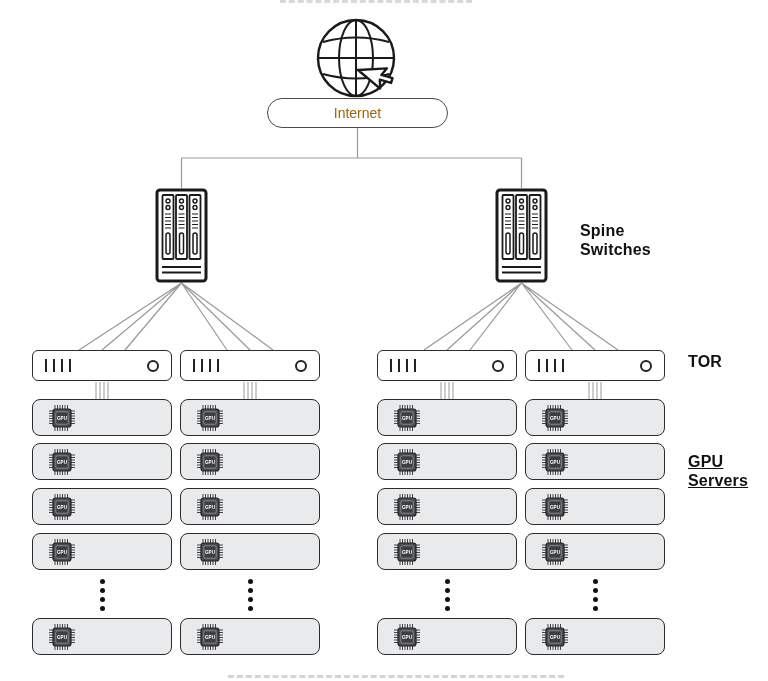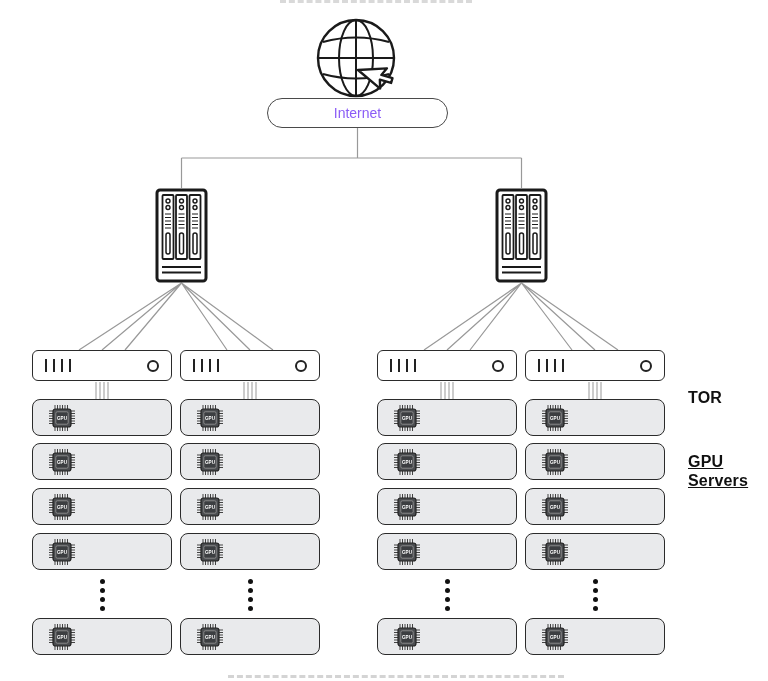--- a/index.html
+++ b/index.html
@@ -7,21 +7,21 @@
     position:relative;width:768px;height:681px;background:#fff;
     font-family:"Liberation Sans","DejaVu Sans",sans-serif;overflow:hidden;
   }
   .overlay{position:absolute;left:0;top:0;width:768px;height:681px;pointer-events:none;}
 
   
   .pill{
     position:absolute;left:267px;top:98px;width:181px;height:30px;
     border:1.6px solid #4a4a4a;border-radius:16px;background:#fff;
     display:flex;align-items:center;justify-content:center;
-    font-size:14px;color:#8b5cf6;box-sizing:border-box;
+    font-size:14px;color:#a16207;box-sizing:border-box;
   }
 
   
   .tor{
     position:absolute;width:140px;height:31px;background:#fff;
     border:1.8px solid var(--box-border,#2b2b2b);border-radius:6px;
     display:flex;align-items:center;box-sizing:border-box;
   }
   .tor .ticks{display:flex;gap:6px;margin-left:12px;}
   .tor .tick{width:2px;height:13px;background:#222;}
@@ -49,21 +49,21 @@
     display:flex;flex-direction:column;align-items:center;gap:4px;
   }
   .dots i{width:5px;height:5px;border-radius:50%;background:#111;display:block;}
 
   
   .lbl{
     position:absolute;font-weight:bold;color:var(--label-text,#111);
     font-size:16px;line-height:19px;letter-spacing:0.2px;
   }
   .lbl-spine{left:580px;top:221px;width:95px;}
-  .lbl-tor{left:688px;top:352px;margin-top:36px;}
+  .lbl-tor{left:688px;top:352px;}
   .lbl-gpu{left:688px;top:452px;width:72px;text-decoration:underline;}
 
   
   .dash-top{position:absolute;left:280px;top:0;width:192px;border-top:3px dashed #d9d9d9;}
   .dash-bottom{position:absolute;left:228px;top:675px;width:336px;border-top:3px dashed #d4d4d4;}
 
   .spine-svg{position:absolute;width:53px;height:95px;}
   .globe-wrap{position:absolute;left:310px;top:16px;width:92px;height:86px;}
 </style>
 </head>
@@ -156,20 +156,21 @@
     <span>Internet</span>
   </div>
 
   <svg class="spine-svg" style="left:155px;top:188px">
       <use href="#sym-spine"></use>
     </svg>
   <svg class="spine-svg" style="left:495px;top:188px">
       <use href="#sym-spine"></use>
     </svg>
 
+  <div class="lbl lbl-spine">Spine Switches</div>
   <div class="lbl lbl-tor">TOR</div>
   <div class="lbl lbl-gpu">GPU Servers</div>
 
   <div class="tor c1 r-tor">
     <span class="ticks">
         <span class="tick"></span>
         <span class="tick"></span>
         <span class="tick"></span>
         <span class="tick"></span>
       </span>

